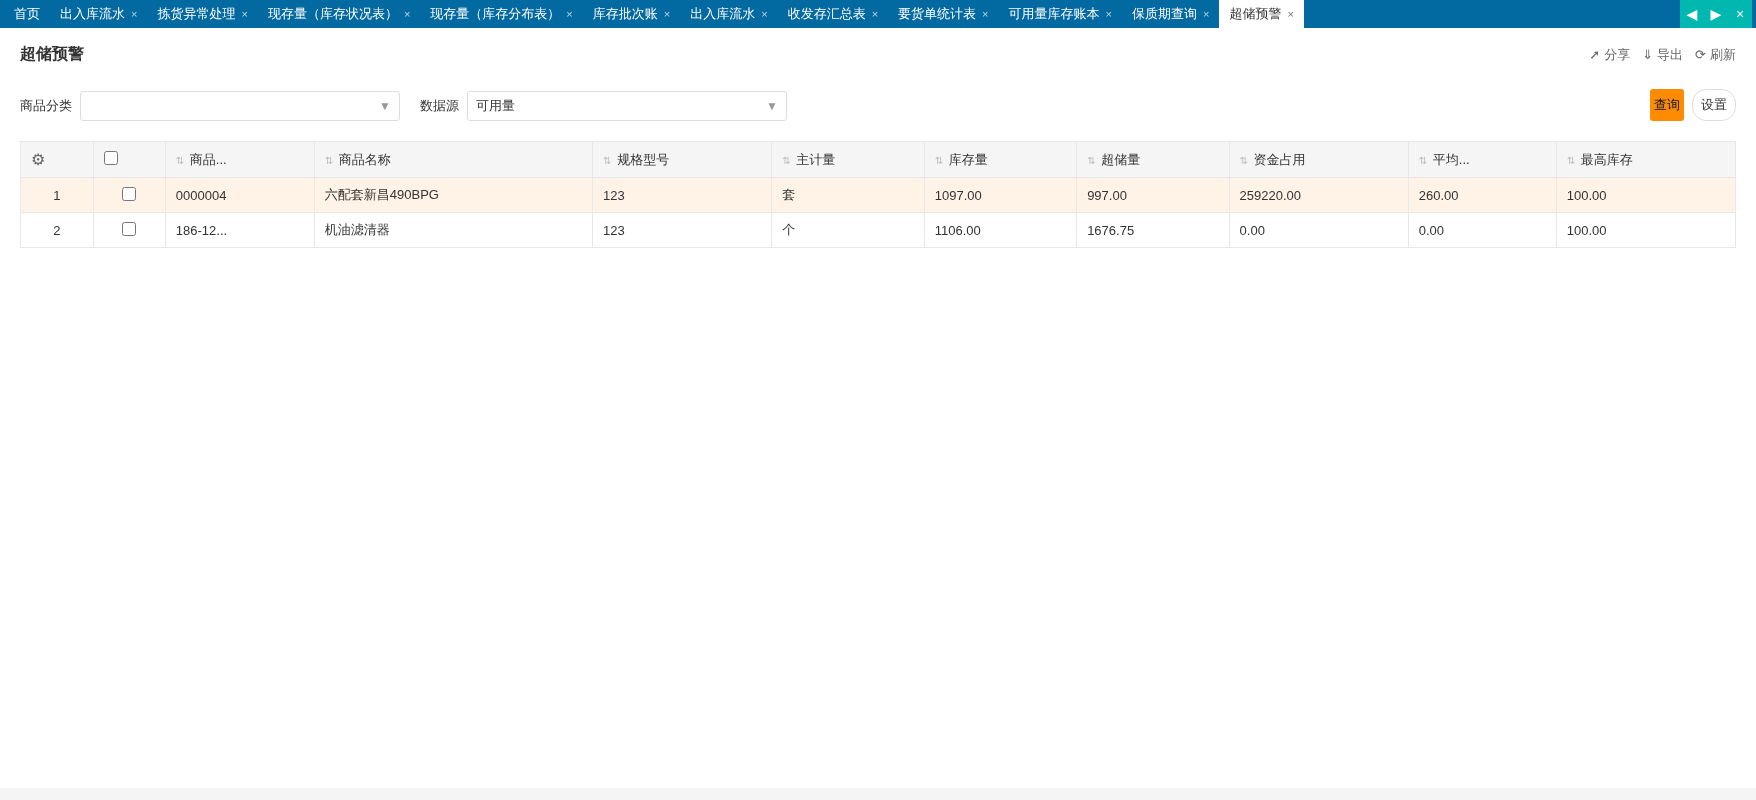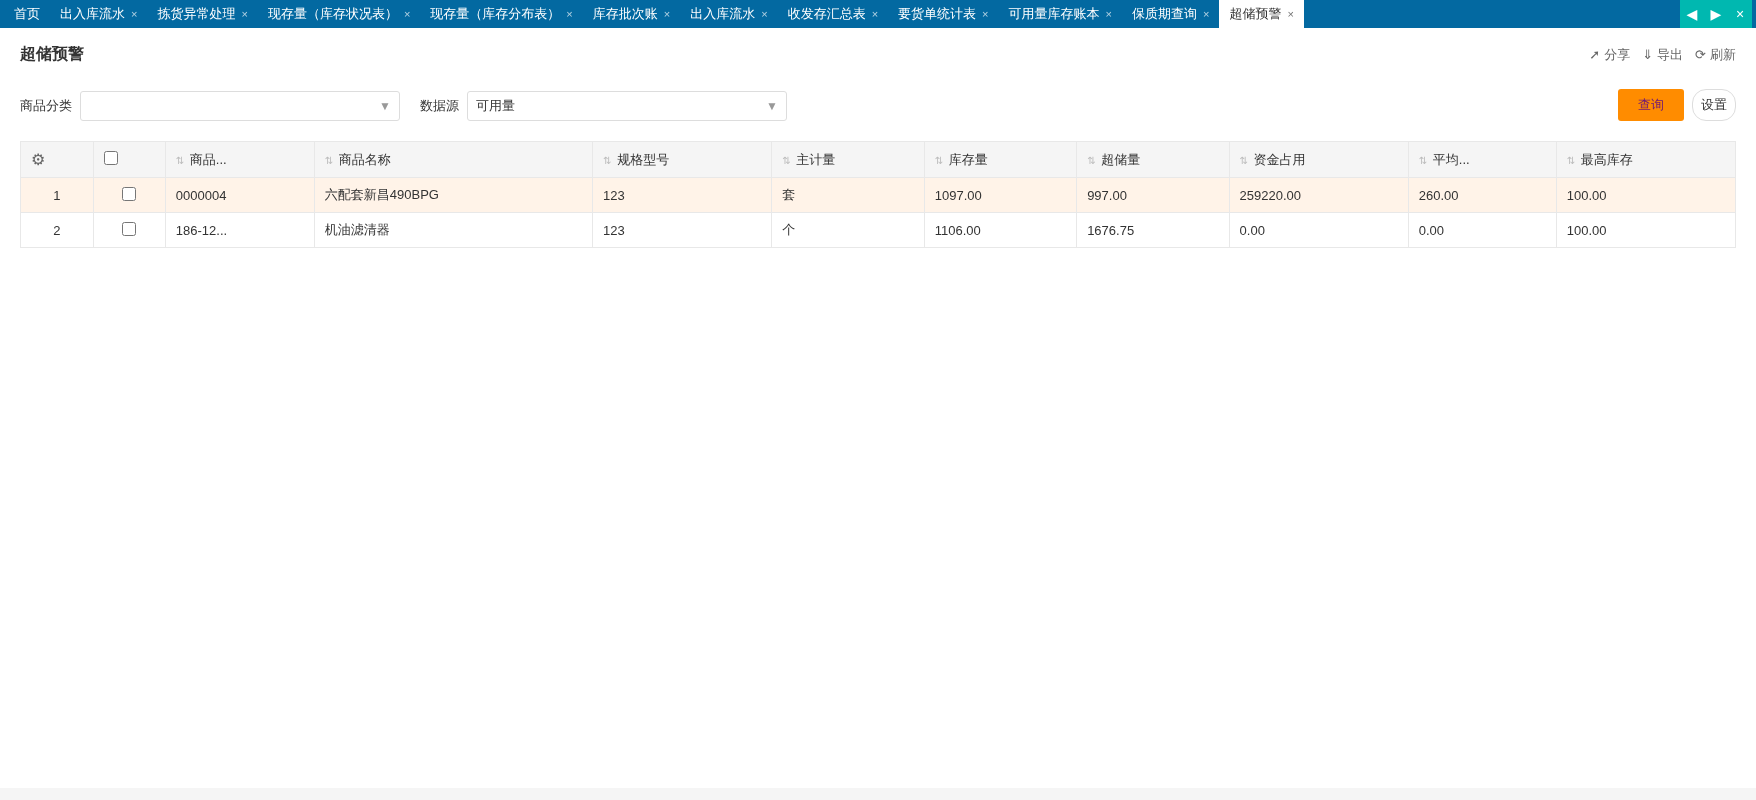--- a/index.html
+++ b/index.html
@@ -112,23 +112,23 @@
       cursor: pointer;
       background: #fff;
       justify-content: space-between;
       height: 30px;
     }
     .filter-select .arrow { color: #999; font-size: 12px; margin-left: 8px; }
     .filter-select-wide { min-width: 320px; }
 
     .btn-query {
       background: #ff8c00;
-      color: #701a75;
+      color: #0f172a;
       border: none;
-      padding: 6px 20px;
+      padding: 6px 4px;
       border-radius: 3px;
       cursor: pointer;
       font-size: 13px;
     }
     .btn-settings {
       background: #fff;
       color: #333;
       border: 1px solid #ddd;
       padding: 6px 8px;
       border-radius: 14px;

